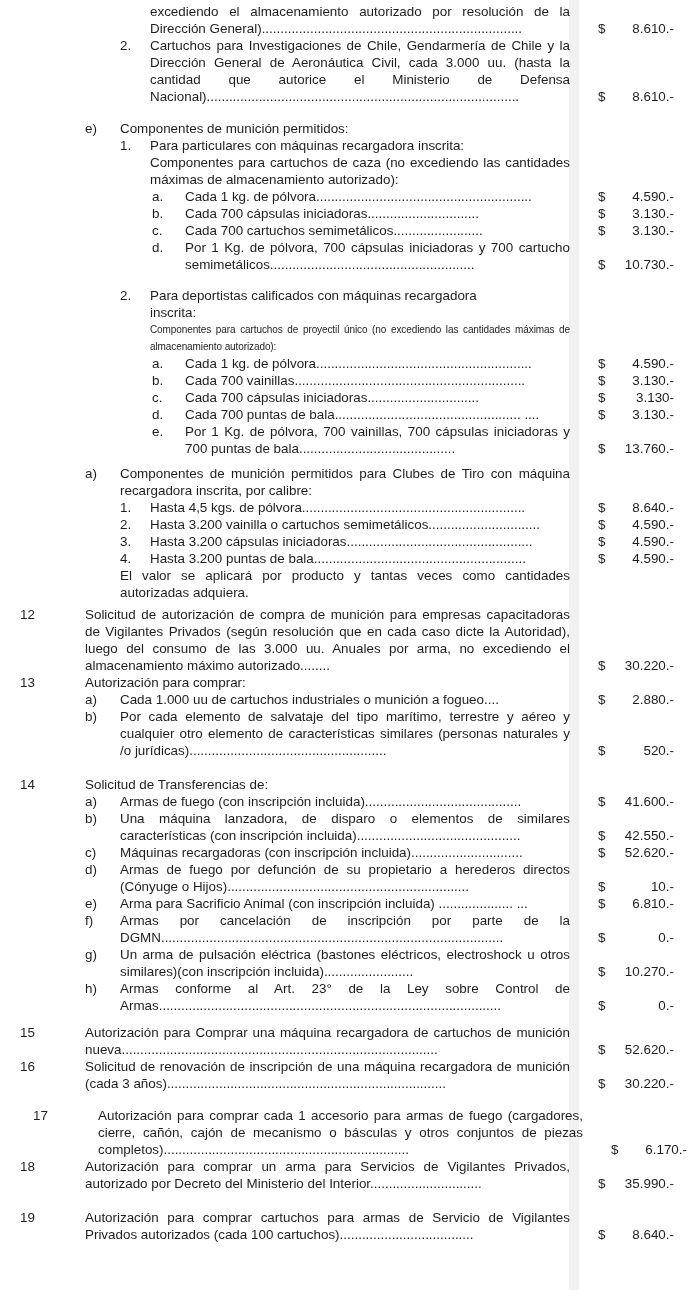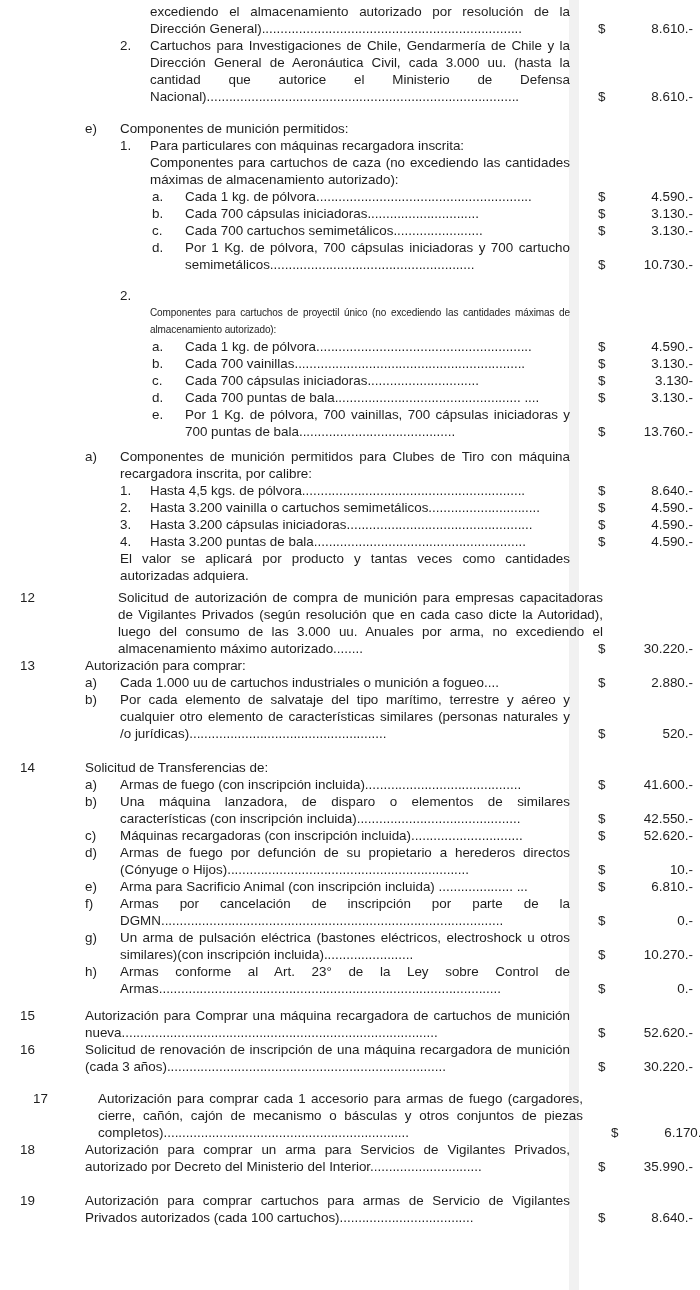--- a/index.html
+++ b/index.html
@@ -50,21 +50,21 @@
   .l3 > .text { margin-left: 185px; width: 385px; }
   .condensed > .text { font-size: 10px; letter-spacing: -0.1px; }
   .cur {
     position: absolute;
     left: 598px;
     bottom: 0;
     white-space: nowrap;
   }
   .amt {
     position: absolute;
-    left: 610px;
+    left: 591px;
     bottom: 0;
     width: 83px;
     text-align: right;
     white-space: nowrap;
   }
 </style>
 </head>
 <body>
 
 <div class="page">
@@ -116,20 +116,22 @@
     <span class="amt">3.130.-</span>
   </div>
       <div class="row l3">
     <span class="marker">d.</span>
     <div class="text">Por 1 Kg. de pólvora, 700 cápsulas iniciadoras y 700 cartucho semimetálicos.......................................................</div>
     <span class="cur">$</span>
     <span class="amt">10.730.-</span>
   </div>
       <div class="row l2" style="margin-top: 14px;">
     <span class="marker">2.</span>
+    <div class="text">Para deportistas calificados con máquinas recargadora
+inscrita:</div>
 
   </div>
       <div class="row l2 condensed">
     <span class="marker"></span>
     <div class="text">Componentes para cartuchos de proyectil único (no excediendo las cantidades máximas de almacenamiento autorizado):</div>
 
   </div>
       <div class="row l3">
     <span class="marker">a.</span>
     <div class="text">Cada 1 kg. de pólvora..........................................................</div>
@@ -187,21 +189,21 @@
     <span class="marker">4.</span>
     <div class="text">Hasta 3.200 puntas de bala.........................................................</div>
     <span class="cur">$</span>
     <span class="amt">4.590.-</span>
   </div>
       <div class="row l1">
     <span class="marker"></span>
     <div class="text">El valor se aplicará por producto y tantas veces como cantidades autorizadas adquiera.</div>
 
   </div>
-      <div class="row l0" style="margin-top: 5px; padding-left: 33px;">
+      <div class="row l0" style="margin-top: 5px;">
     <span class="marker">12</span>
     <div class="text">Solicitud de autorización de compra de munición para empresas capacitadoras de Vigilantes Privados (según resolución que en cada caso dicte la Autoridad), luego del consumo de las 3.000 uu. Anuales por arma, no excediendo el almacenamiento máximo autorizado........</div>
     <span class="cur">$</span>
     <span class="amt">30.220.-</span>
   </div>
       <div class="row l0" style="">
     <span class="marker">13</span>
     <div class="text">Autorización para comprar:</div>
 
   </div>

